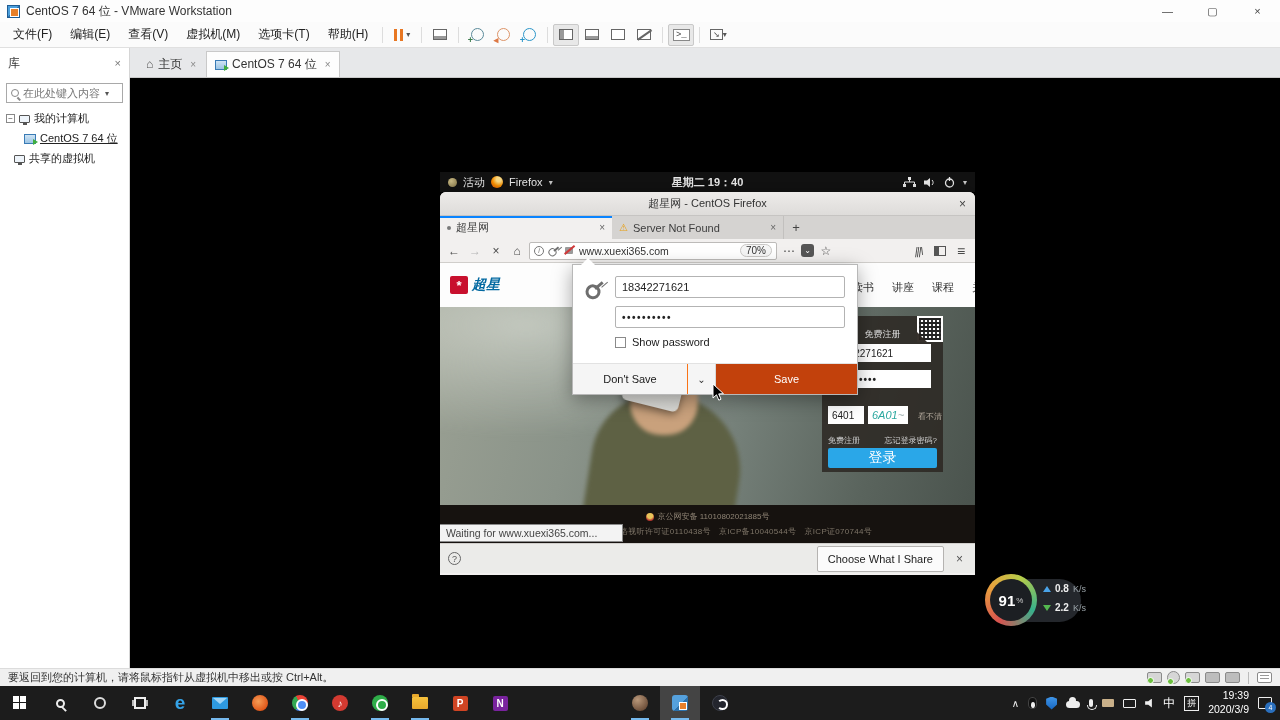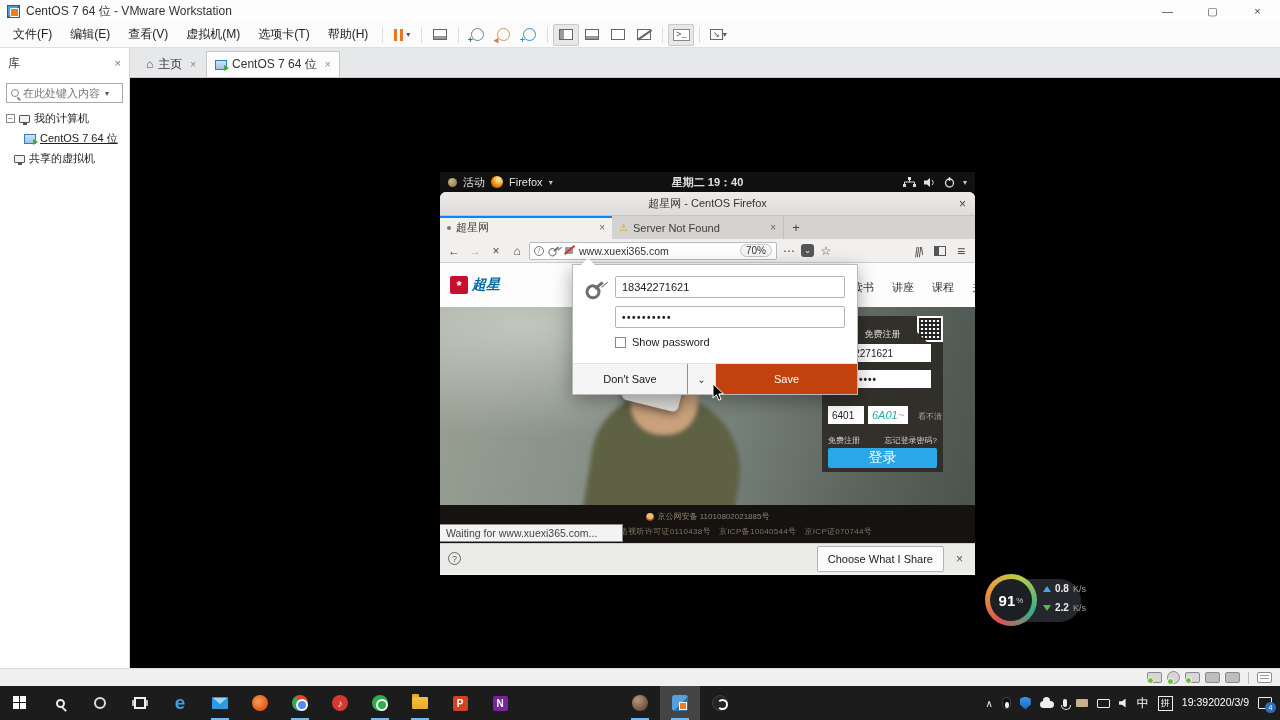--- a/index.html
+++ b/index.html
@@ -215,21 +215,21 @@
 .shld{width:11px;height:13px;background:linear-gradient(#3f95e8,#1565c0);clip-path:polygon(50% 0,100% 18%,100% 62%,50% 100%,0 62%,0 18%)}
 .cloudg{width:14px;height:7px;background:#eee;border-radius:7px;position:relative;margin-top:3px}
 .cloudg::before{content:"";position:absolute;left:3px;top:-4px;width:7px;height:7px;border-radius:50%;background:#eee}
 .micg{width:4px;height:8px;background:#eee;border-radius:2px;position:relative}
 .micg::after{content:"";position:absolute;left:-2px;bottom:-3px;width:8px;height:4px;border:1.5px solid #eee;border-top:none;border-radius:0 0 5px 5px}
 .devtrayg{width:12px;height:8px;background:#c9b089;border-radius:1px}
 .montrayg{width:13px;height:9px;border:1.5px solid #eee;border-radius:1px}
 .spkg{width:9px;height:9px;background:#eee;clip-path:polygon(0 30%,35% 30%,75% 0,75% 100%,35% 70%,0 70%);position:relative}
 .imeg{color:#fff;font-size:12px}
 .ping{width:15px;height:15px;border:1px solid #eee;display:flex;align-items:center;justify-content:center;font-size:9px;color:#fff}
-.clockg{display:flex;flex-direction:row;align-items:flex-end;font-size:10.5px;line-height:1.3;color:#fff}
+.clockg{display:flex;flex-direction:column;align-items:flex-end;font-size:10.5px;line-height:1.3;color:#fff}
 .notifg{width:14px;height:12px;border:1.5px solid #eee;border-radius:1px;position:relative}
 .badge{position:absolute;right:-5px;bottom:-5px;width:11px;height:11px;border-radius:50%;background:#2a6fbd;color:#fff;font-size:7px;display:flex;align-items:center;justify-content:center}
 </style>
 </head>
 <body>
 
 <div class="stage">
 
   <div class="titlebar">
     <span class="vmlogo"></span>
@@ -502,20 +502,21 @@
       </div>
       <div class="netrow">
         <span class="tri-dn"></span>
         <span>2.2</span>
           <span class="u">K/s</span>
       </div>
     </div>
   </div>
 
   <div class="vstatus">
+    <span>要返回到您的计算机，请将鼠标指针从虚拟机中移出或按 Ctrl+Alt。</span>
     <div class="devs">
       <span class="dev on"></span>
       <span class="dev cd on"></span>
       <span class="dev on"></span>
       <span class="dev usb"></span>
       <span class="dev usb"></span>
       <span class="devsep"></span>
       <span class="dev note"></span>
     </div>
   </div>

